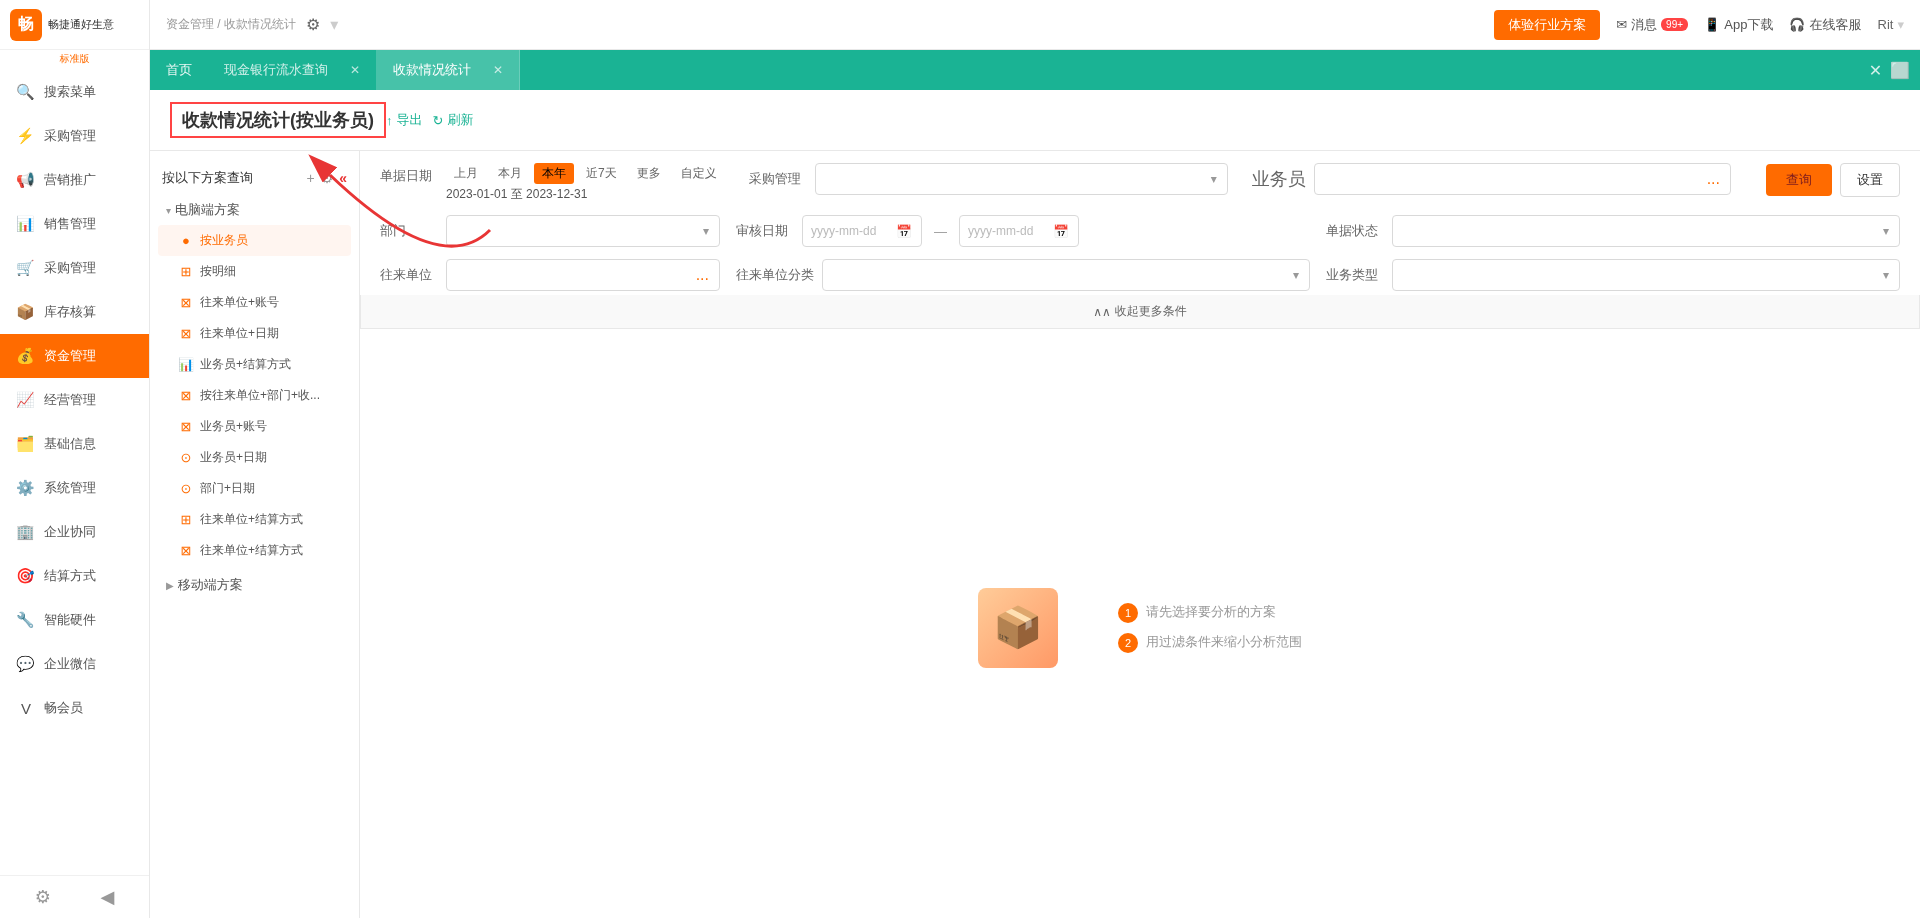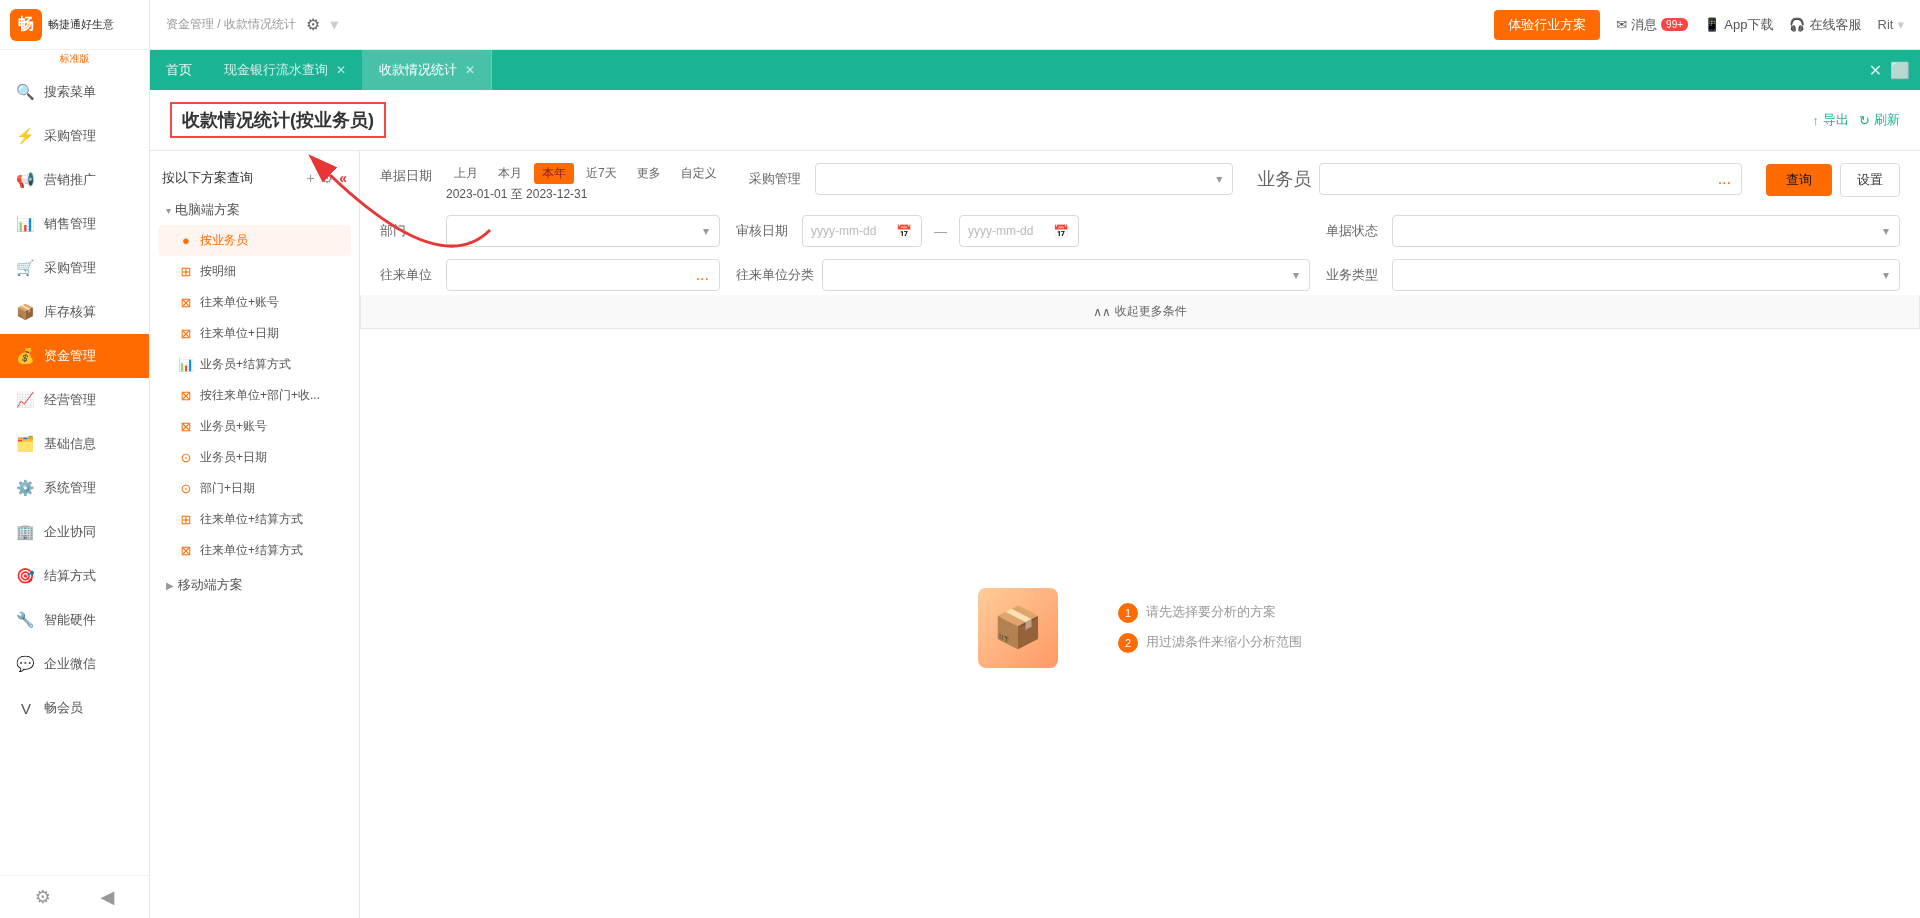--- a/index.html
+++ b/index.html
@@ -30,32 +30,32 @@
     .breadcrumb-area { display: flex; align-items: center; gap: 6px; }
     .breadcrumb-text { color: #999; font-size: 12px; }
     .top-header-right { display: flex; align-items: center; gap: 16px; }
     .header-btn { display: flex; align-items: center; gap: 4px; cursor: pointer; color: #555; font-size: 13px; }
     .badge { background: #ff4444; color: white; border-radius: 6px; padding: 1px 5px; font-size: 10px; }
     .trial-btn { background: #ff6b00; color: white; border: none; border-radius: 4px; padding: 6px 14px; cursor: pointer; font-size: 13px; }
     .settings-icon { cursor: pointer; color: #666; font-size: 16px; }
 
     
     .tab-bar { height: 40px; background: #1ab394; display: flex; align-items: stretch; padding-left: 0; }
-    .tab-item { display: flex; align-items: center; padding: 0 16px; cursor: pointer; color: rgba(255,255,255,0.8); font-size: 13px; gap: 4px; border-right: 1px solid rgba(255,255,255,0.2); position: relative; justify-content: flex-end; }
+    .tab-item { display: flex; align-items: center; padding: 0 16px; cursor: pointer; color: rgba(255,255,255,0.8); font-size: 13px; gap: 18px; border-right: 1px solid rgba(255,255,255,0.2); position: relative; justify-content: flex-end; }
     .tab-item.active { background: rgba(255,255,255,0.2); color: white; font-weight: 500; }
     .tab-home { padding: 0 16px; display: flex; align-items: center; color: rgba(255,255,255,0.9); cursor: pointer; font-size: 13px; }
     .tab-close { font-size: 12px; color: rgba(255,255,255,0.7); cursor: pointer; margin-left: 4px; }
     .tab-bar-right { margin-left: auto; display: flex; align-items: center; padding-right: 10px; gap: 8px; }
     .tab-bar-icon { color: rgba(255,255,255,0.8); cursor: pointer; font-size: 16px; }
 
     
     .page-content { flex: 1; background: #f5f5f5; overflow: auto; display: flex; flex-direction: column; }
 
     
-    .page-title-bar { background: #fff; padding: 12px 20px; display: flex; align-items: center; justify-content: space-between; border-bottom: 1px solid #e8e8e8; }
+    .page-title-bar { background: #fff; padding: 12px 20px; display: flex; align-items: center; justify-content: flex-start; border-bottom: 1px solid #e8e8e8; }
     .page-title { font-size: 18px; font-weight: 600; color: #333; border: 2px solid #ff4444; padding: 4px 10px; display: inline-block; }
     .page-actions { display: flex; gap: 10px; align-items: center; }
     .action-btn { display: flex; align-items: center; gap: 4px; cursor: pointer; color: #1ab394; font-size: 13px; }
 
     
     .content-area { display: flex; flex: 1; }
 
     
     .left-panel { width: 210px; background: #fff; border-right: 1px solid #e8e8e8; padding: 10px 0; flex-shrink: 0; }
     .panel-header { display: flex; align-items: center; justify-content: space-between; padding: 8px 12px; }
@@ -66,31 +66,31 @@
     .tree-section { padding: 0 8px; }
     .tree-group-title { display: flex; align-items: center; gap: 4px; padding: 6px 8px; cursor: pointer; color: #555; font-size: 13px; }
     .tree-group-title .expand-icon { color: #999; font-size: 10px; }
     .tree-item { display: flex; align-items: center; gap: 6px; padding: 7px 10px 7px 20px; cursor: pointer; color: #555; font-size: 12px; border-radius: 4px; }
     .tree-item.active { background: #fff5f0; color: #ff6b00; }
     .tree-item-icon { width: 16px; height: 16px; display: flex; align-items: center; justify-content: center; font-size: 13px; color: #ff6b00; }
 
     
     .date-tabs { display: flex; gap: 4px; align-items: center; flex-wrap: wrap; }
     .date-tab { padding: 2px 8px; border-radius: 3px; cursor: pointer; font-size: 12px; color: #666; }
-    .date-tab.active { background: #ff6b00; color: #7f1d1d; }
+    .date-tab.active { background: #ff6b00; color: #000000; }
     .date-range-text { font-size: 12px; color: #555; margin-top: 2px; }
 
     .dropdown-control { border: 1px solid #d9d9d9; border-radius: 4px; padding: 5px 10px; display: flex; align-items: center; justify-content: space-between; cursor: pointer; font-size: 13px; color: #555; min-height: 32px; }
     .dropdown-arrow { color: #999; font-size: 12px; }
 
     .date-input { border: 1px solid #d9d9d9; border-radius: 4px; padding: 5px 8px; font-size: 13px; color: #bbb; min-height: 32px; display: flex; align-items: center; justify-content: space-between; cursor: pointer; min-width: 120px; }
     .date-separator { color: #999; margin: 0 4px; }
 
     
-    .query-btn { background: #ff6b00; color: #0f172a; border: none; border-radius: 4px; padding: 7px 20px; cursor: pointer; font-size: 13px; }
+    .query-btn { background: #ff6b00; color: #7f1d1d; border: none; border-radius: 4px; padding: 7px 20px; cursor: pointer; font-size: 13px; margin-left: 11px; }
     .settings-btn { background: white; color: #333; border: 1px solid #d9d9d9; border-radius: 4px; padding: 7px 16px; cursor: pointer; font-size: 13px; }
 
     .btn-group { display: flex; gap: 8px; align-items: center; }
 
     
     .collapse-bar { background: #f9f9f9; border: 1px solid #e8e8e8; border-top: none; display: flex; justify-content: center; align-items: center; padding: 8px; cursor: pointer; color: #666; font-size: 12px; gap: 4px; }
 
     
     .empty-state { flex: 1; display: flex; flex-direction: column; align-items: center; justify-content: center; padding: 60px 20px; background: #fff; margin-top: 8px; gap: 16px; }
     .empty-box { width: 80px; height: 80px; background: linear-gradient(135deg, #ffcc99, #ff9966); border-radius: 8px; margin: 20px auto; display: flex; align-items: center; justify-content: center; }

